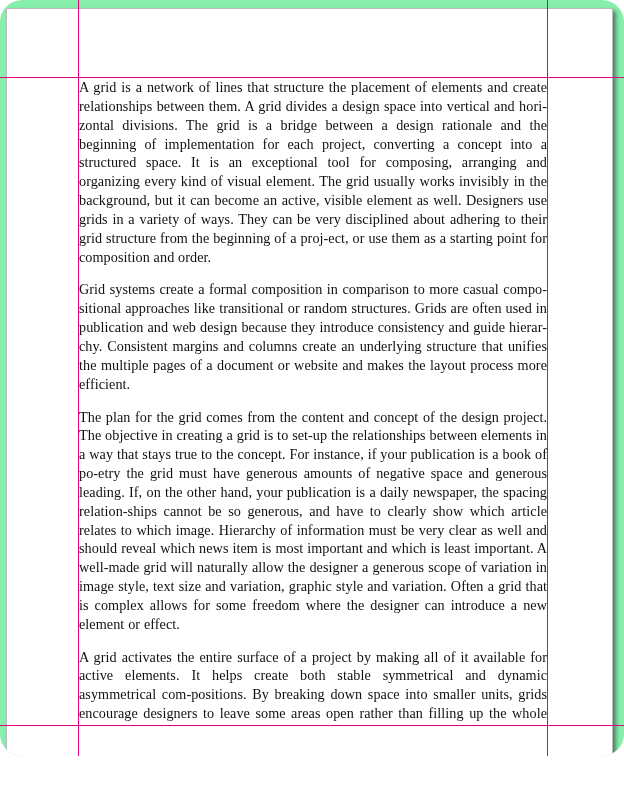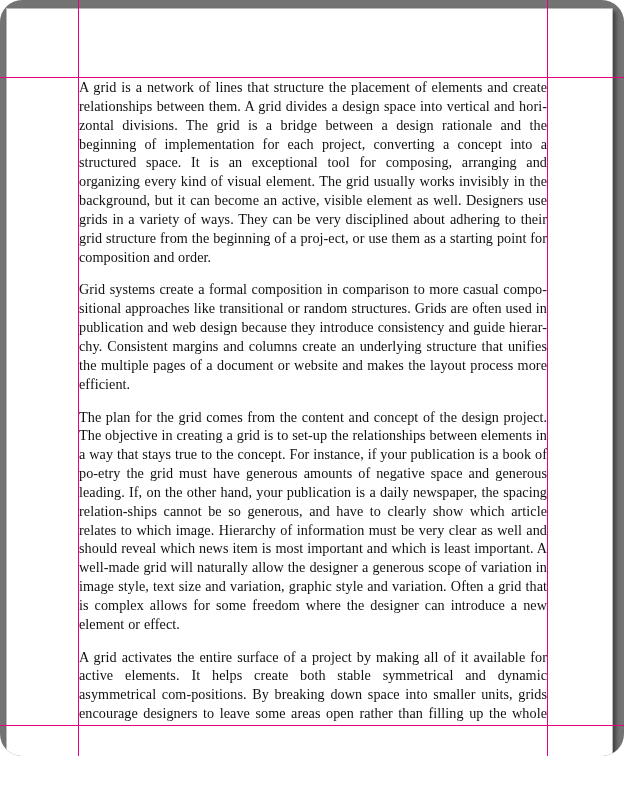--- a/index.html
+++ b/index.html
@@ -5,21 +5,21 @@
 <style>
   html, body {
     margin: 0;
     padding: 0;
     background: #ffffff;
   }
   #canvas {
     position: relative;
     width: 624px;
     height: 756px;
-    background: #737373;
+    background: #86efac;
     overflow: hidden;
     font-family: "Liberation Serif", "DejaVu Serif", serif;
     border-radius: 22px;
   }
 
   
   #page-sheet {
     position: absolute;
     left: 6px;
     top: 8px;

